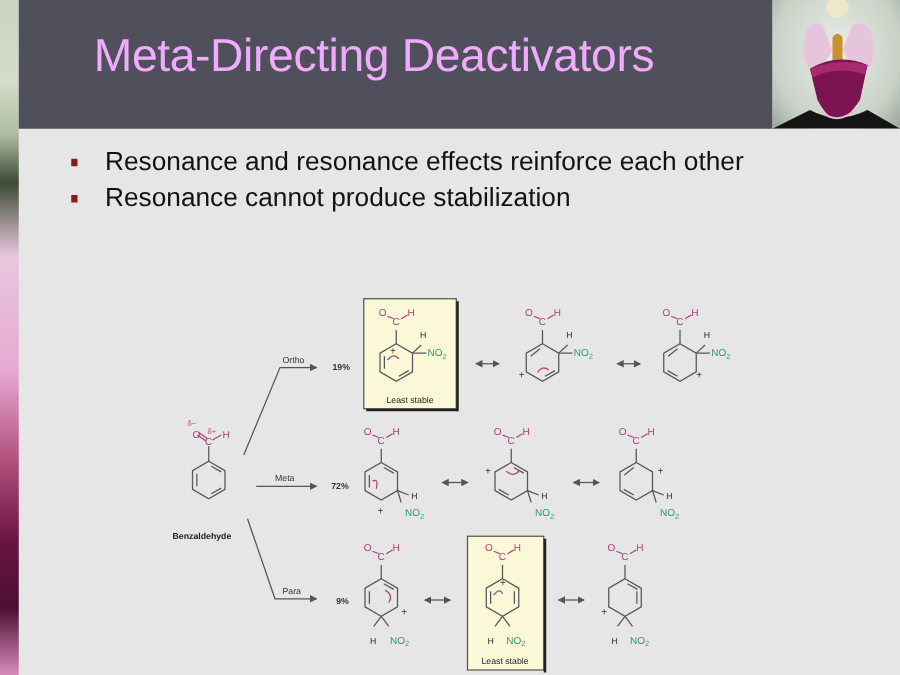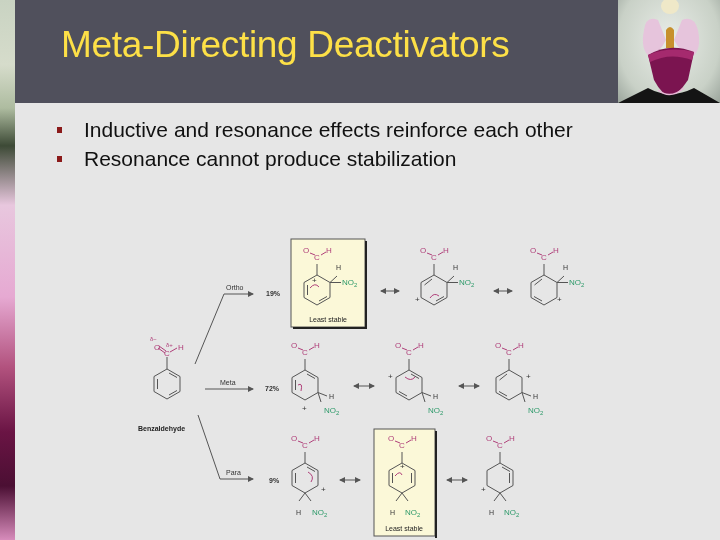--- a/index.html
+++ b/index.html
@@ -1,20 +1,20 @@
 <!DOCTYPE html>
 <html><head>
 <meta charset="utf-8">
 <style>
   html,body{margin:0;padding:0;}
   body{width:720px;height:540px;position:relative;overflow:hidden;background:#e6e6e6;font-family:"Liberation Sans",sans-serif;}
   .leftstrip{position:absolute;left:0;top:0;width:15px;height:540px;
     background:linear-gradient(180deg,#c9d3c2 0%,#d6dccb 12%,#aebca0 20%,#3d4a36 27%,#e8c7de 38%,#e6a9d2 55%,#b2527e 68%,#6a1444 80%,#4b0f33 90%,#d78cbb 100%);}
   .titlebar{position:absolute;left:15px;top:0;width:603px;height:103px;background:#50505c;}
-  .title{position:absolute;left:46px;top:24px;color:#fde047;font-size:37px;letter-spacing:-0.3px;}
+  .title{position:absolute;left:60px;top:24px;color:#f0abfc;font-size:37px;letter-spacing:-0.3px;}
   .orchid{position:absolute;left:618px;top:0;width:102px;height:103px;overflow:hidden;background:radial-gradient(ellipse at 50% 40%,#e9ede8 0%,#c9d1c7 70%,#9aa49b 100%);}
   .bullets{position:absolute;left:57px;top:118px;width:640px;}
   .bullet{position:relative;padding-left:27px;color:#111;font-size:21px;line-height:24px;margin-bottom:5px;}
   .bullet .mk{position:absolute;left:0;top:9px;width:5px;height:6px;background:#8b1a1a;}
   svg text{font-family:"Liberation Sans",sans-serif;}
 </style>
 </head>
 <body>
 
 <div class="leftstrip"></div>
@@ -32,21 +32,21 @@
     <path d="M30 55 Q52 42 76 52 L70 80 Q60 95 52 96 Q44 95 36 80 Z" fill="#7b1450"></path>
     <path d="M30 55 Q52 46 76 52 L74 60 Q52 52 32 62 Z" fill="#a52a6e"></path>
     <path d="M0 103 L30 88 Q52 100 76 88 L102 103 Z" fill="#141414"></path>
     <path d="M40 90 Q52 100 66 88" stroke="#e8b8d6" stroke-width="1.5" fill="none"></path>
   </svg>
 </div>
 
 <div class="bullets">
   <div class="bullet">
     <span class="mk"></span>
-    <span>Inductive and resonance effects reinforce each other</span>
+    <span>Resonance and resonance effects reinforce each other</span>
   </div>
   <div class="bullet">
     <span class="mk"></span>
     <span>Resonance cannot produce stabilization</span>
   </div>
 </div>
 
 <svg id="rxn" style="position:absolute;left:0;top:0;" width="720" height="540" viewBox="0 0 720 540">
   <defs>
     <marker id="ah" markerWidth="6" markerHeight="6" refX="5" refY="3" orient="auto">

